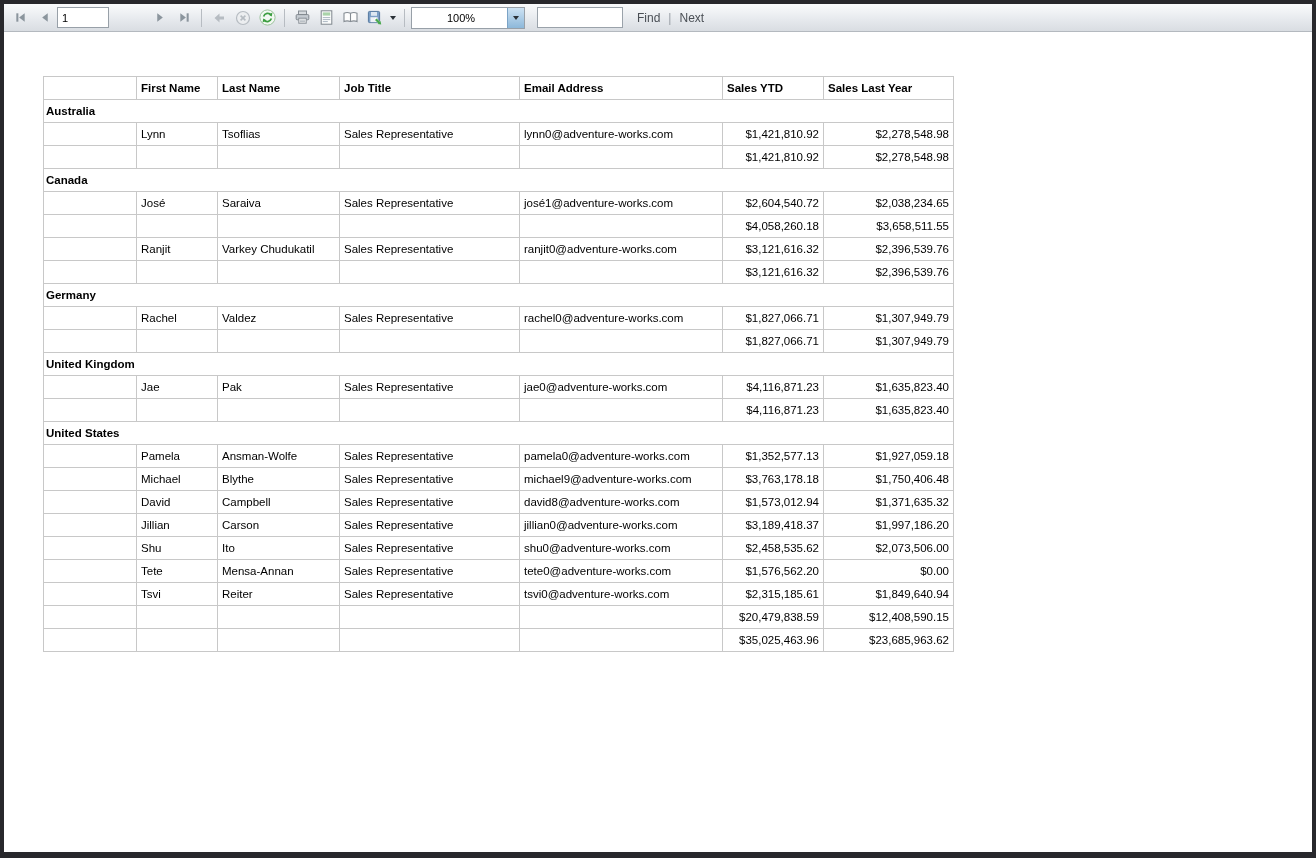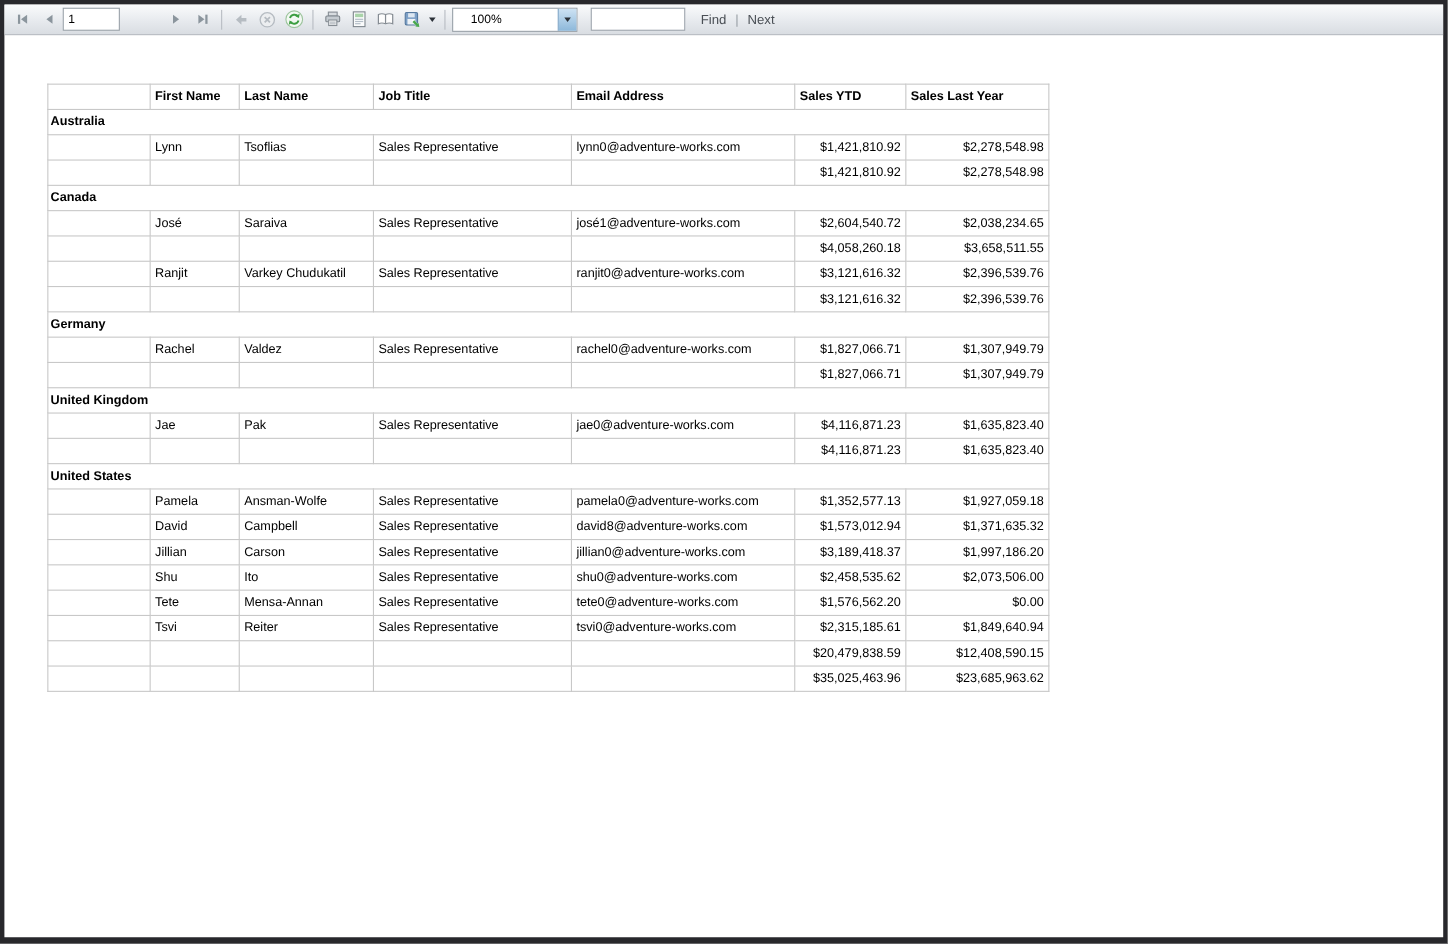--- a/index.html
+++ b/index.html
@@ -11,21 +11,21 @@
            border-bottom:1px solid #b4b9bf;}
   .tbtn{width:22px;height:22px;display:flex;align-items:center;justify-content:center;
         background:transparent;border:none;padding:0;cursor:pointer;}
   .tbtn svg{display:block;}
   .page-input{width:42px;height:17px;border:1px solid #98a0a8;background:#fff;
               font:11px "Liberation Sans",sans-serif;padding:1px 4px;color:#000;}
   .of-gap{width:36px;height:18px;}
   .sep{width:1px;height:18px;background:#b7bcc2;margin:0 4px;}
   .zoom-combo{width:112px;height:20px;background:#fff;border:1px solid #98a0a8;
               display:flex;align-items:center;cursor:pointer;}
-  .zoom-combo .zval{flex:1;font:11px "Liberation Sans",sans-serif;padding-left:16px;color:#000;}
+  .zoom-combo .zval{flex:1;font:11px "Liberation Sans",sans-serif;padding-left:16px;color:#000;margin-left:19px;}
   .zoom-dd{width:16px;height:100%;display:flex;align-items:center;justify-content:center;
            background:linear-gradient(#cde2f3,#8db8da);border-left:1px solid #7ba3c6;}
   .tri-down{width:0;height:0;border-left:3.5px solid transparent;border-right:3.5px solid transparent;
             border-top:4px solid #2b3138;}
   .search-input{width:76px;height:17px;border:1px solid #9aa2aa;background:#fff;
                 font:11px "Liberation Sans",sans-serif;padding:1px 4px;margin-left:10px;}
   .findnext{display:flex;align-items:center;gap:8px;margin-left:12px;font:12px "Liberation Sans",sans-serif;color:#4a4f55;}
   .findnext .lnk{cursor:pointer;}
   .findnext .fsep{color:#9aa0a6;}
   .caret-btn{width:11px;height:22px;display:flex;align-items:center;justify-content:center;
@@ -306,20 +306,29 @@
             <td></td>
             <td>Pamela</td>
             <td>Ansman-Wolfe</td>
             <td>Sales Representative</td>
             <td>pamela0@adventure-works.com</td>
             <td class="num">$1,352,577.13</td>
             <td class="num">$1,927,059.18</td>
           </tr>
           <tr>
             <td></td>
+            <td>Michael</td>
+            <td>Blythe</td>
+            <td>Sales Representative</td>
+            <td>michael9@adventure-works.com</td>
+            <td class="num">$3,763,178.18</td>
+            <td class="num">$1,750,406.48</td>
+          </tr>
+          <tr>
+            <td></td>
             <td>David</td>
             <td>Campbell</td>
             <td>Sales Representative</td>
             <td>david8@adventure-works.com</td>
             <td class="num">$1,573,012.94</td>
             <td class="num">$1,371,635.32</td>
           </tr>
           <tr>
             <td></td>
             <td>Jillian</td>

